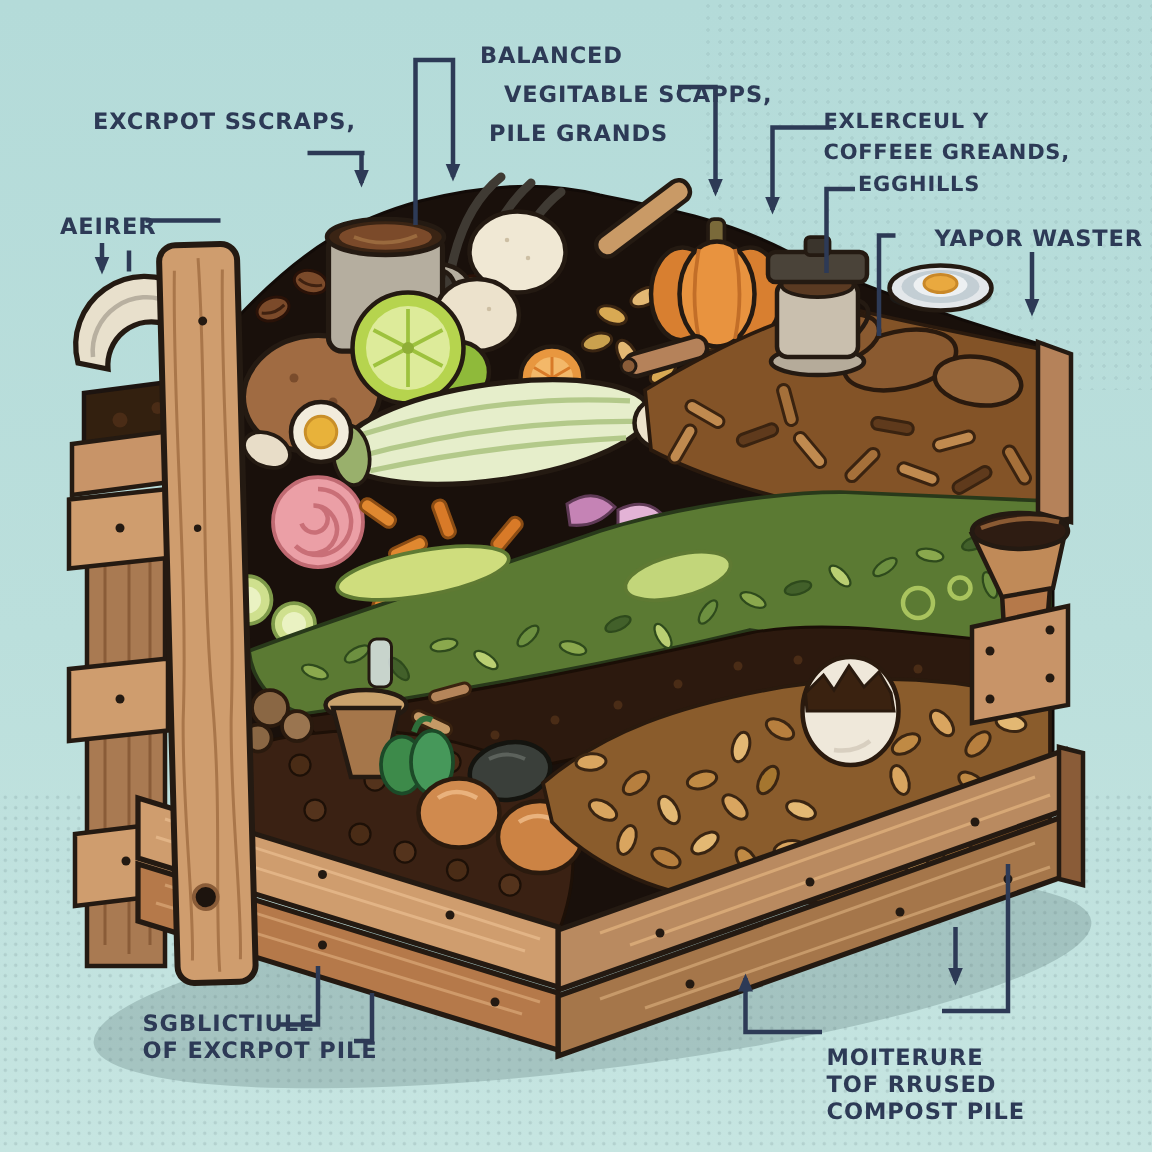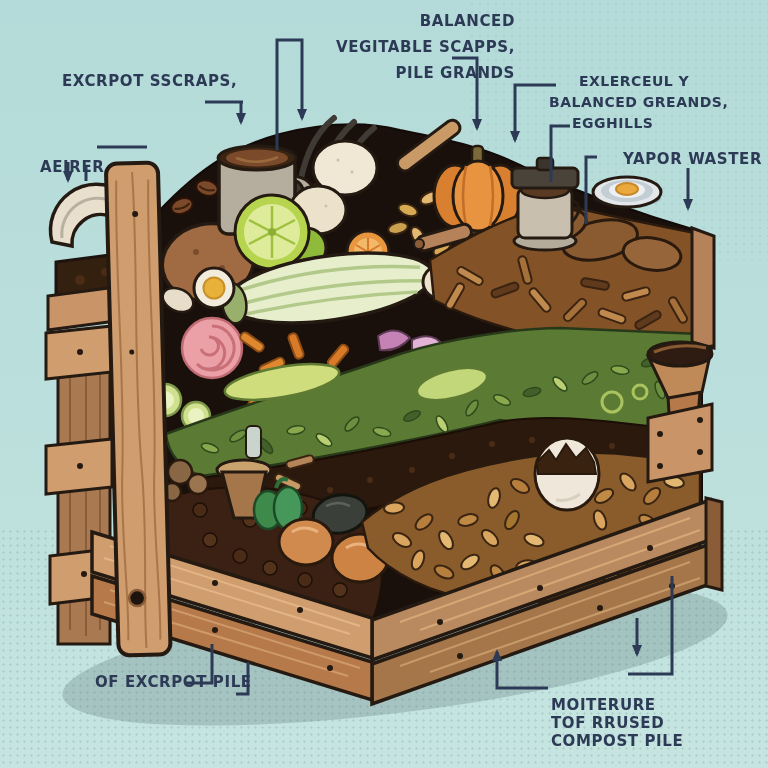--- a/index.html
+++ b/index.html
@@ -19,21 +19,21 @@
     background-size:8px 8px;pointer-events:none;
   }
   svg.scene{position:absolute;left:0;top:0;}
   .lbl{
     position:absolute;color:#2d3a56;font-weight:bold;font-size:15px;
     letter-spacing:.6px;white-space:nowrap;line-height:26px;
   }
   .lbl.tight{line-height:18px;}
   .lbl .i1{margin-left:16px;} .lbl .i2{margin-left:6px;}
   .lbl-excess{font-size:14px;line-height:21px;letter-spacing:.5px;}
-  .lbl-excess .a{margin-left:30px;} .lbl-excess .c{margin-left:23px;}
+  .lbl-excess .a{margin-left:0;} .lbl-excess .c{margin-left:23px;}
 </style>
 </head>
 <body>
 
 <div class="stage">
   <div class="halftone"></div>
   <div class="halftone-top"></div>
 
   <svg class="scene" width="768" height="768" viewBox="0 0 768 768">
     <defs>
@@ -431,45 +431,46 @@
       <path d="M68,162 V180" marker-end="url(#ah)"></path>
       <path d="M86,167 V181"></path>
       <path d="M186,683 H212 V644"></path>
       <path d="M236,694 H248 V662"></path>
       <path d="M628,674 H672 V576"></path>
       <path d="M637,618 V654" marker-end="url(#ah)"></path>
       <path d="M548,688 H497 V652" marker-end="url(#ah)"></path>
     </g>
   </svg>
 
-  <div class="lbl" style="left:40px;top:154px;">
+  <div class="lbl" style="left:40px;top:138px;">
     <div>AEIRER</div>
   </div>
 
   <div class="lbl" style="left:62px;top:68px;">
     <div>EXCRPOT SSCRAPS,</div>
   </div>
 
-  <div class="lbl" style="left:320px;top:8px;text-align:right;">
+  <div class="lbl" style="left:320px;top:24px;">
     <div>BALANCED</div>
     <div class="i1">VEGITABLE SCAPPS,</div>
     <div class="i2">PILE GRANDS</div>
   </div>
 
   <div class="lbl lbl-excess" style="left:549px;top:71px;">
     <div class="a">EXLERCEUL Y</div>
-    <div>BALANCED GREANDS,</div>
+    <div>COFFEEE GREANDS,</div>
     <div class="c">EGGHILLS</div>
   </div>
 
   <div class="lbl" style="left:598px;top:146px;margin-left:25px;">
     <div>YAPOR WASTER</div>
   </div>
 
   <div class="lbl tight" style="left:95px;top:673px;">
+    <div>SGBLICTIULE</div>
     <div>OF EXCRPOT PILE</div>
   </div>
 
   <div class="lbl tight" style="left:551px;top:696px;">
     <div>MOITERURE</div>
     <div>TOF RRUSED</div>
     <div>COMPOST PILE</div>
   </div>
 </div>
 

